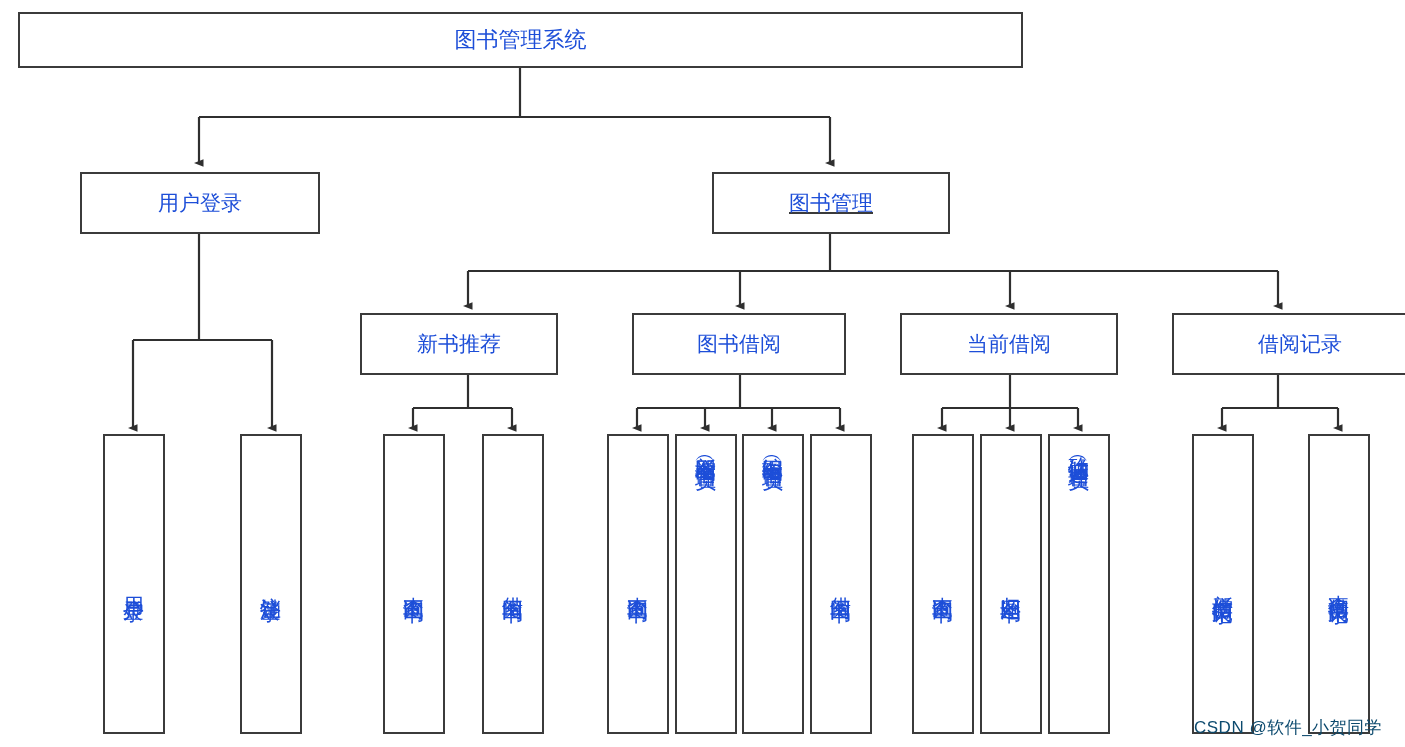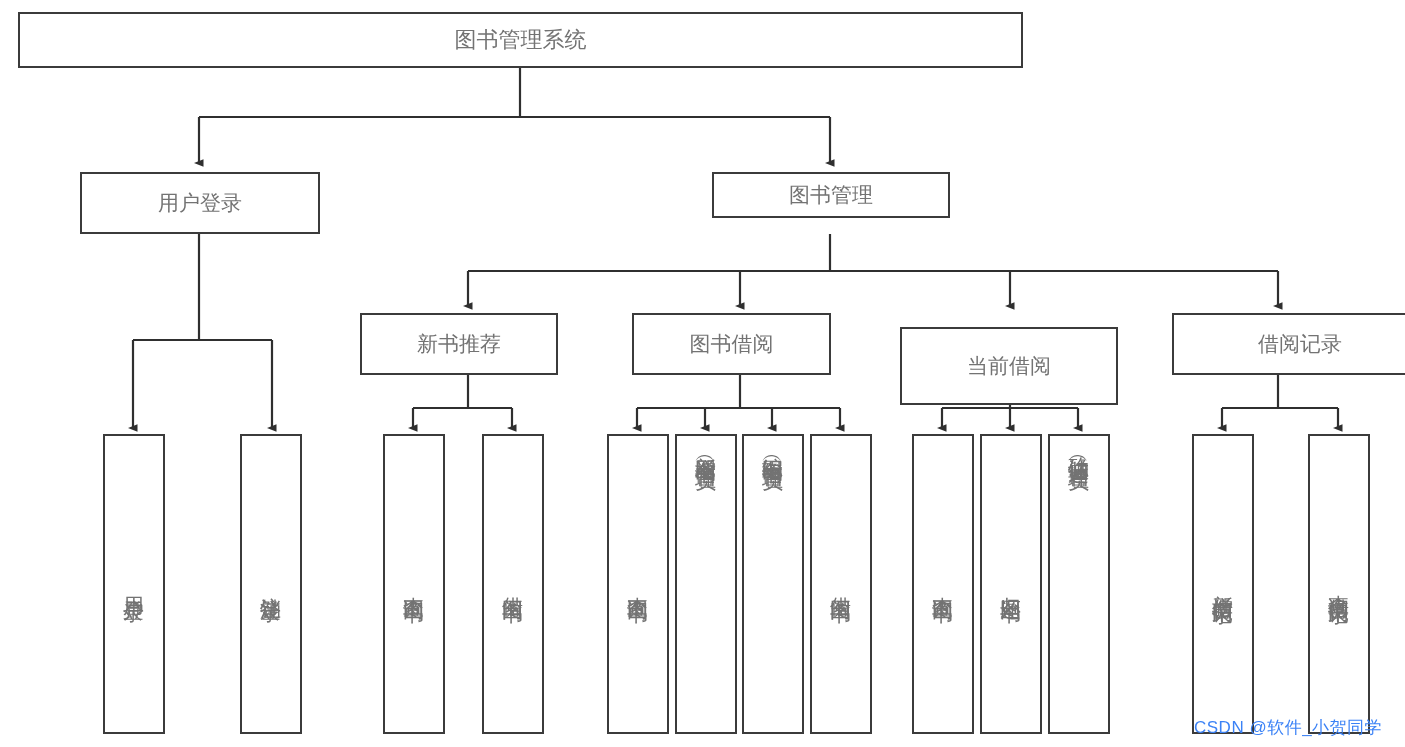--- a/index.html
+++ b/index.html
@@ -31,21 +31,21 @@
     background: #ffffff;
     border: 2px solid #3b3b3b;
     display: flex;
     align-items: center;
     justify-content: center;
     color: #3a3a3a;
   }
   .node-label {
     display: block;
     line-height: 1.18;
-    color: #737373;
+    color: #1d4ed8;
     white-space: nowrap;
   }
   .node.horiz .node-label {
     font-size: 21px;
   }
   .node.root .node-label {
     font-size: 22px;
   }
   .node.leaf {
     align-items: flex-start;
@@ -60,21 +60,21 @@
     line-height: 1;
     white-space: nowrap;
     height: auto;
   }
   .node.leaf.center-v {
     align-items: center;
     padding-top: 0;
   }
   .watermark {
     position: absolute;
-    color: #3b82f6;
+    color: #0c4a6e;
     font-size: 17px;
     white-space: nowrap;
     letter-spacing: 0.5px;
     font-family: "Liberation Sans", "DejaVu Sans", sans-serif;
   }
 </style>
 </head>
 <body>
 
 <div id="diagram-root">
@@ -130,33 +130,33 @@
   </svg>
 
   <div class="node root horiz" style="left:18px; top:12px; width:1005px; height:56px;">
     <span class="node-label">图书管理系统</span>
   </div>
 
   <div class="node horiz" style="left:80px; top:172px; width:240px; height:62px;">
     <span class="node-label">用户登录</span>
   </div>
 
-  <div class="node horiz" style="left:712px; top:172px; width:238px; height:46px;">
+  <div class="node horiz" style="left:712px; top:172px; width:238px; height:62px;text-decoration:underline;">
     <span class="node-label">图书管理</span>
   </div>
 
   <div class="node horiz" style="left:360px; top:313px; width:198px; height:62px;">
     <span class="node-label">新书推荐</span>
   </div>
 
-  <div class="node horiz" style="left:632px; top:313px; width:199px; height:62px;">
+  <div class="node horiz" style="left:632px; top:313px; width:214px; height:62px;">
     <span class="node-label">图书借阅</span>
   </div>
 
-  <div class="node horiz" style="left:900px; top:327px; width:218px; height:78px;">
+  <div class="node horiz" style="left:900px; top:313px; width:218px; height:62px;">
     <span class="node-label">当前借阅</span>
   </div>
 
   <div class="node horiz" style="left:1172px; top:313px; width:256px; height:62px;">
     <span class="node-label">借阅记录</span>
   </div>
 
   <div class="node leaf center-v" style="left:103px; top:434px; width:62px; height:300px;">
     <span class="node-label">用户登录</span>
   </div>

